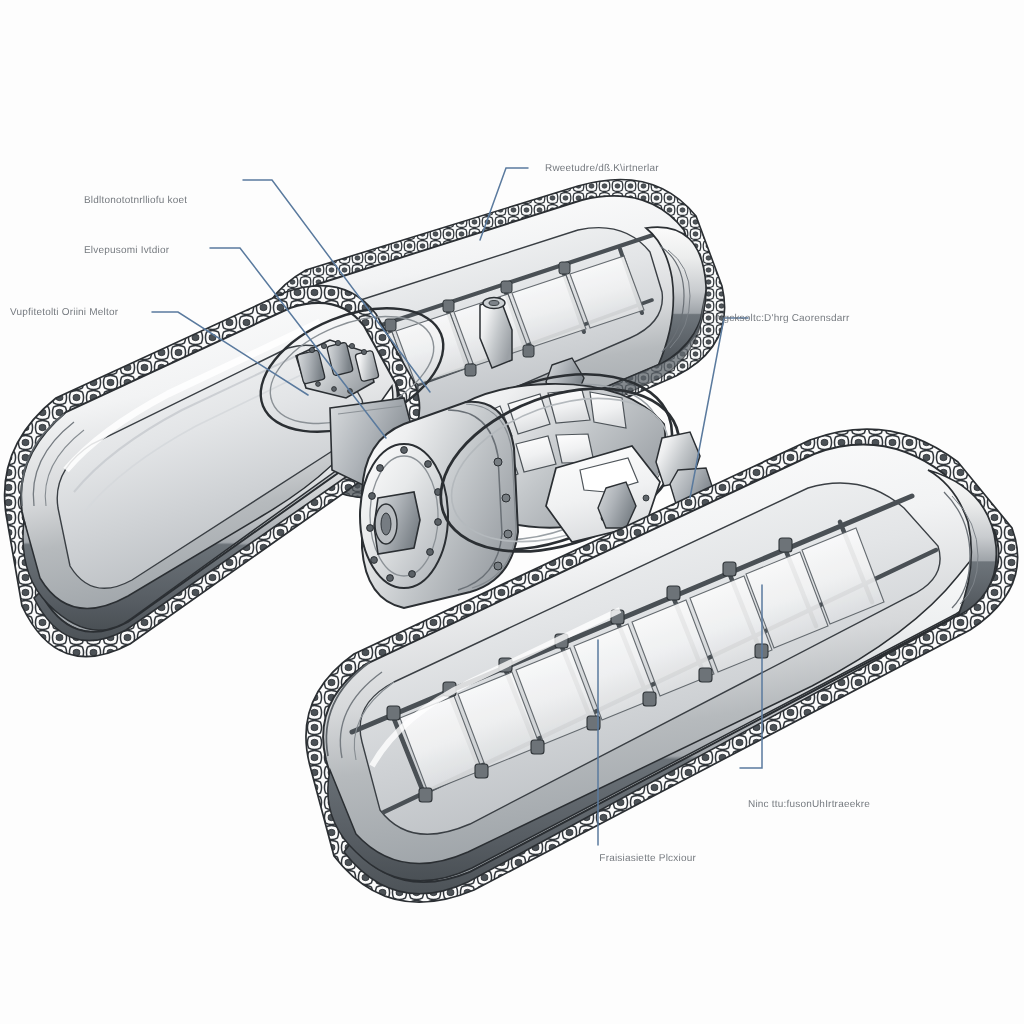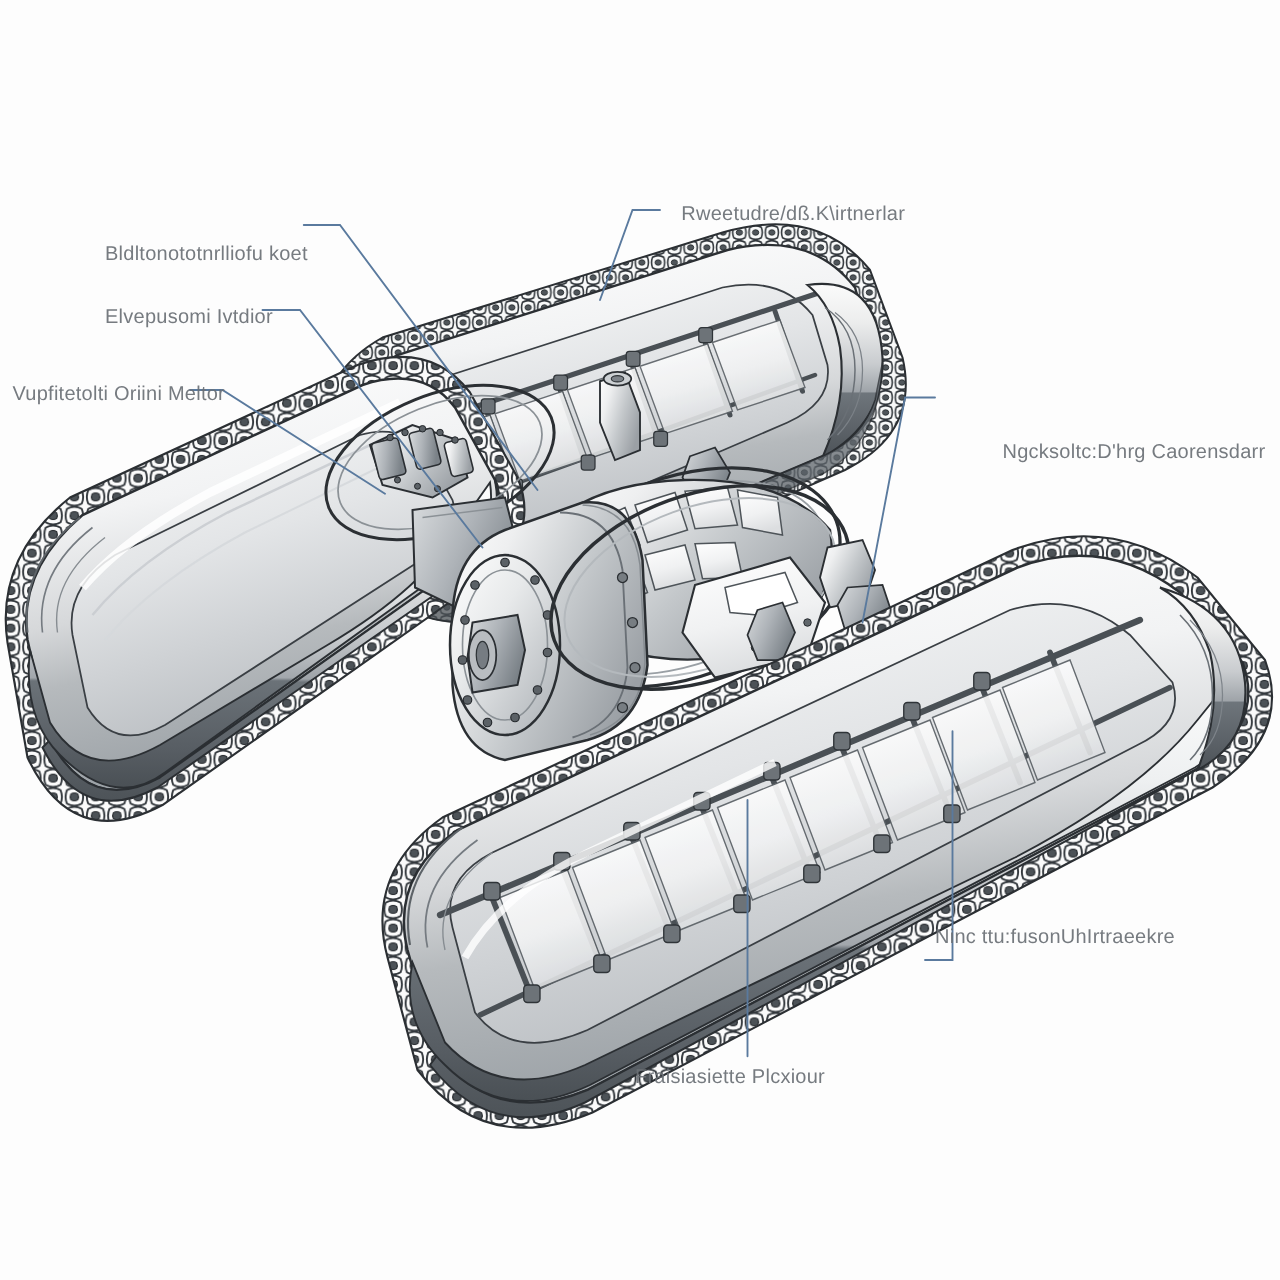--- a/index.html
+++ b/index.html
@@ -9,29 +9,29 @@
     width:1024px;height:1024px;
     background:#fdfdfd;
     overflow:hidden;
     font-family:"Liberation Sans", sans-serif;
   }
   #art{position:absolute;inset:0;width:1024px;height:1024px;}
   .callout-layer{position:absolute;inset:0;width:1024px;height:1024px;pointer-events:none;}
   .lbl{
     position:absolute;
     font-family:"Liberation Sans", sans-serif;
-    font-size:16px;
+    font-size:10px;
     letter-spacing:.2px;
     color:#6b7076;
     white-space:nowrap;
     pointer-events:auto;
     text-rendering:geometricPrecision;
     opacity:.92;
   }
-  .lbl.r{transform:translateX(-100%);}
+  .lbl.r{transform:translateX(-100%);margin-left:36px;}
 </style>
 </head>
 <body>
 
 <div id="stage">
 
   <svg id="art" viewBox="0 0 1024 1024" xmlns="http://www.w3.org/2000/svg">
     <defs>
 
       <linearGradient id="podTop" x1="0" y1="0" x2="0.25" y2="1">
@@ -375,18 +375,18 @@
       <path d="M740 768 L762 768 L762 585"></path>
       <path d="M598 845 L598 640"></path>
     </g>
   </svg>
 
   <div class="callout-layer">
     <div class="lbl" style="left:84px;top:195px;">Bldltonototnrlliofu koet</div>
     <div class="lbl" style="left:84px;top:245px;text-align:right;">Elvepusomi Ivtdior</div>
     <div class="lbl" style="left:10px;top:307px;">Vupfitetolti Oriini Meltor</div>
     <div class="lbl" style="left:545px;top:163px;">Rweetudre/dß.K\irtnerlar</div>
-    <div class="lbl" style="left:802px;top:313px;margin-top:40px;">Ngcksoltc:D'hrg Caorensdarr</div>
-    <div class="lbl" style="left:748px;top:741px;">Ninc ttu:fusonUhIrtraeekre</div>
+    <div class="lbl" style="left:716px;top:313px;">Ngcksoltc:D'hrg Caorensdarr</div>
+    <div class="lbl" style="left:748px;top:799px;">Ninc ttu:fusonUhIrtraeekre</div>
     <div class="lbl r" style="left:660px;top:853px;">Fraisiasiette Plcxiour</div>
   </div>
 
 </div>
 
 </body></html>

